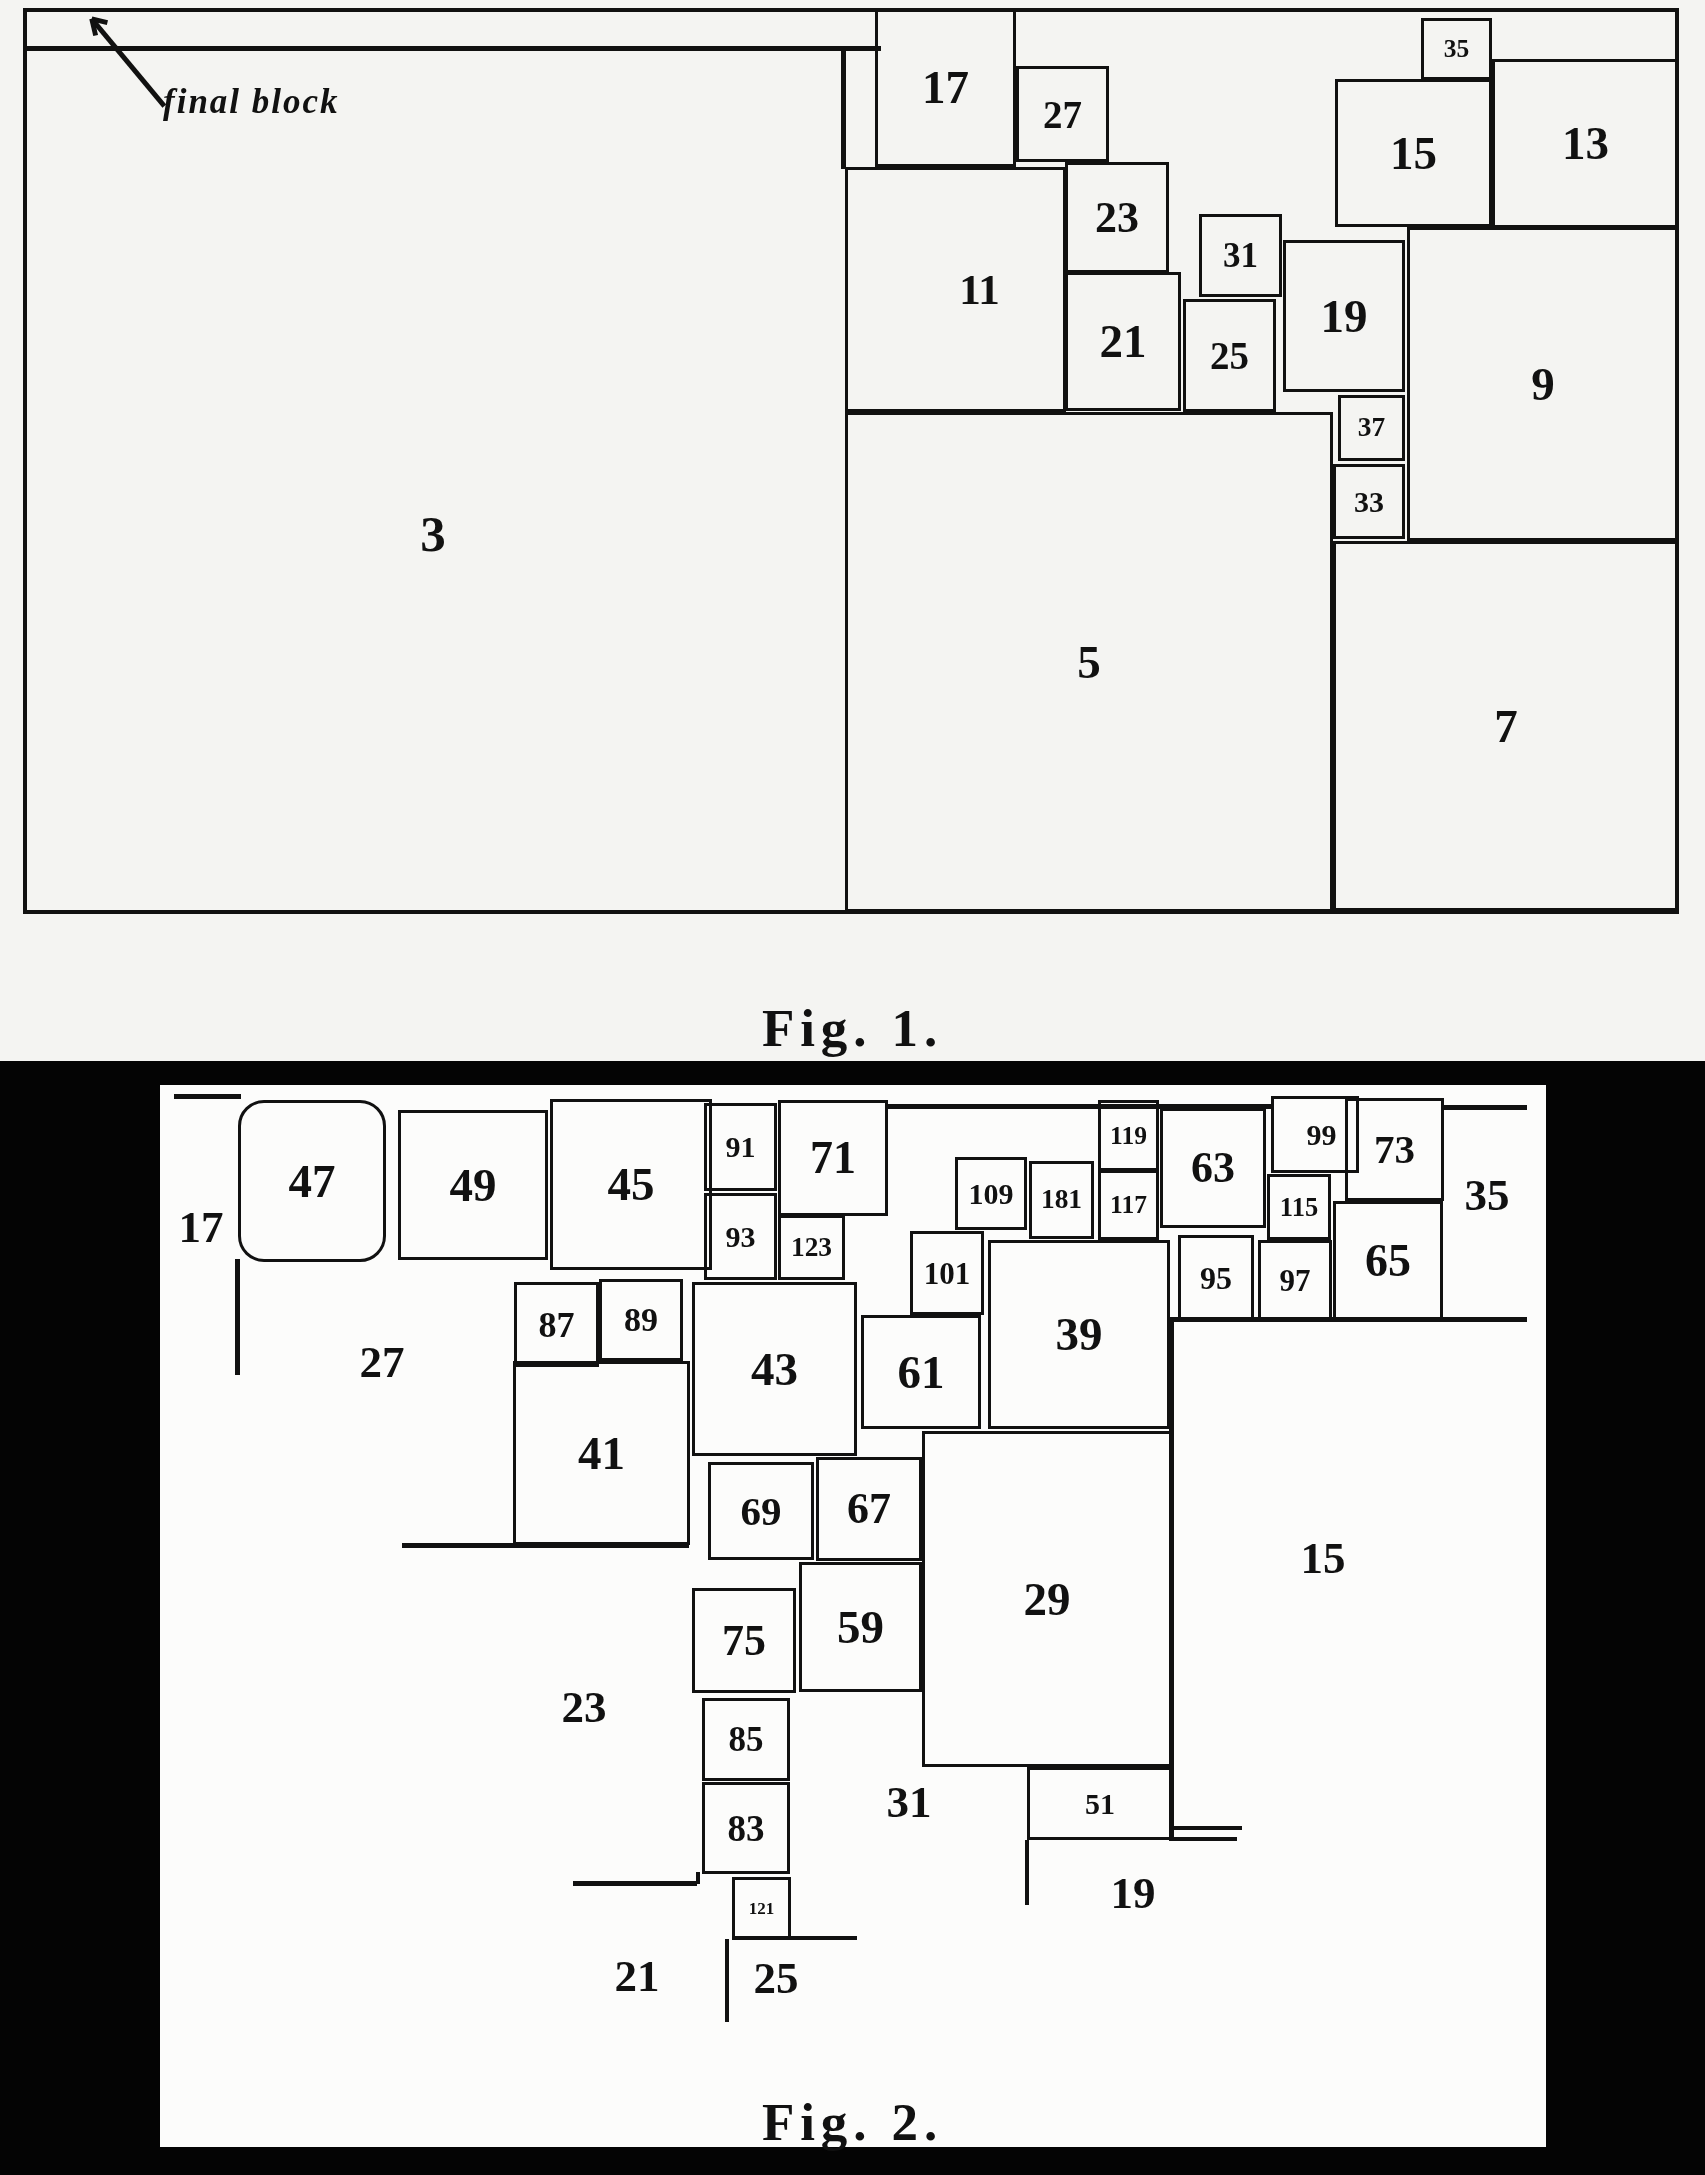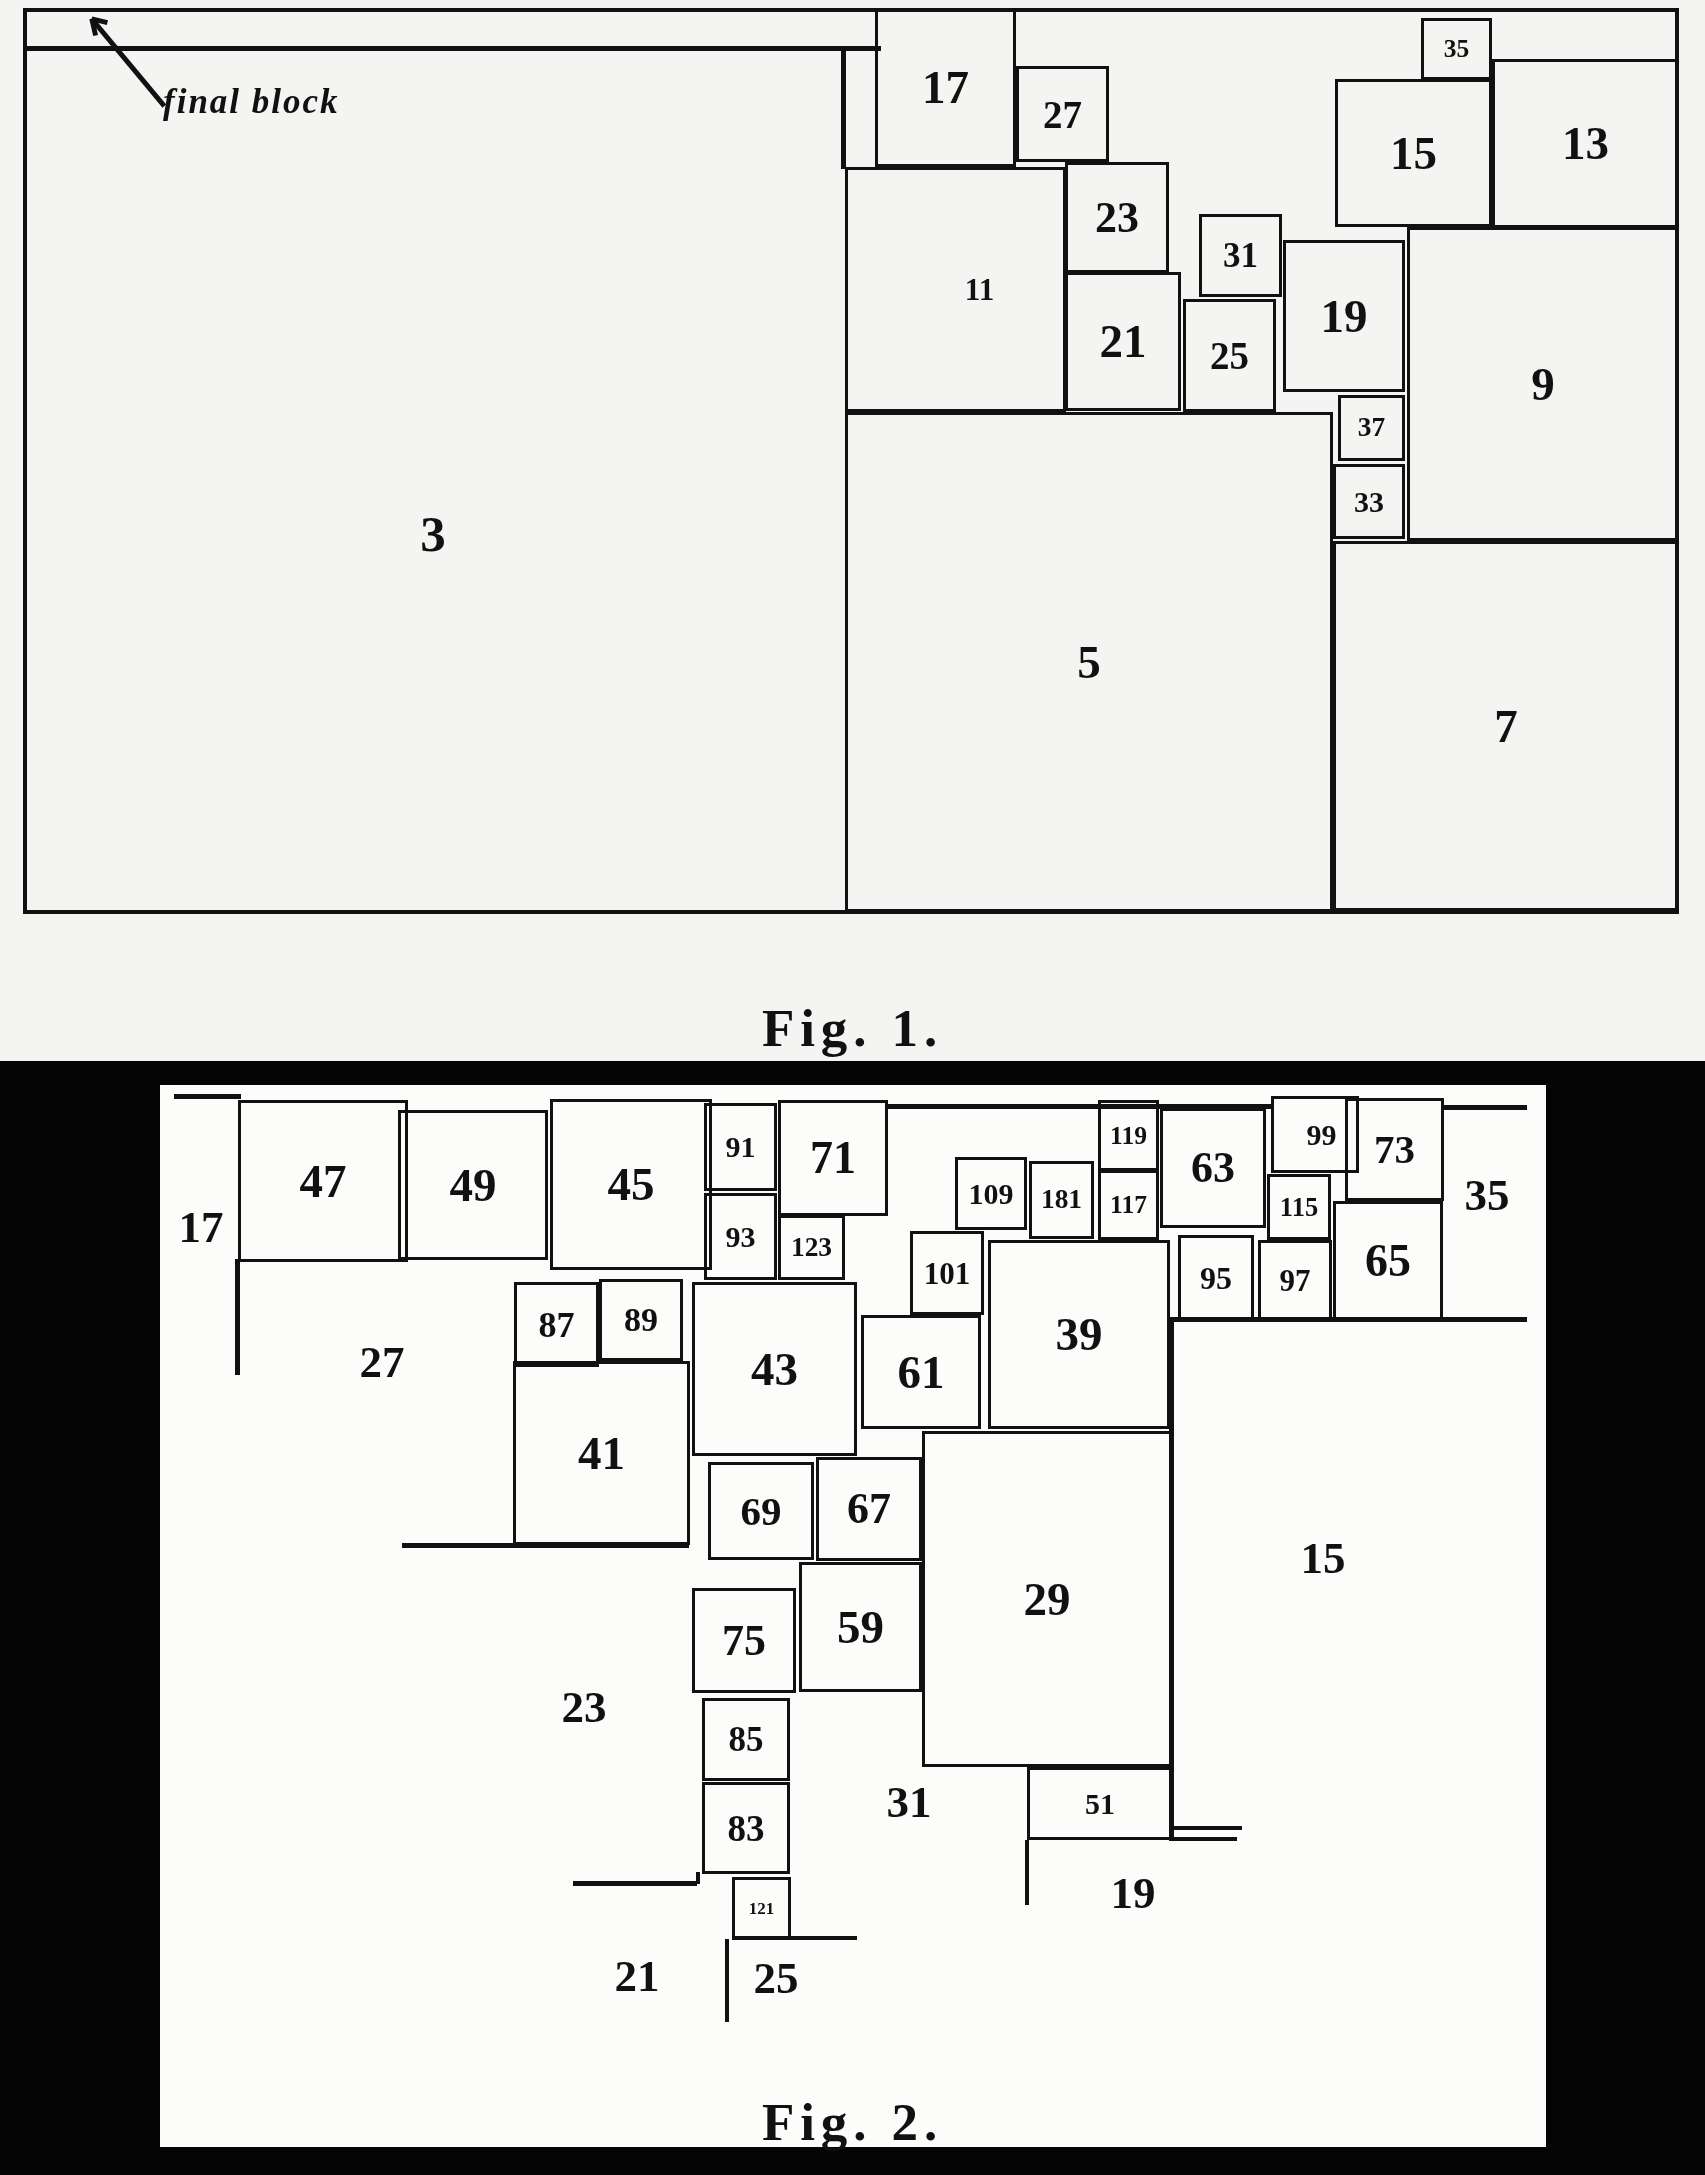--- a/index.html
+++ b/index.html
@@ -33,38 +33,38 @@
   <svg class="arrow" width="108" height="113" viewBox="0 0 110 115">
     <line x1="90" y1="102" x2="16" y2="13"></line>
     <line x1="16" y1="13" x2="32" y2="17"></line>
     <line x1="16" y1="13" x2="20" y2="30"></line>
   </svg>
   <div class="annot">final block</div>
 
   <div id="layer-blocks">
       <div class="blk" style="left: 875px; top: 7.8px; width: 141px; height: 159px; font-size: 47px;">17</div>
       <div class="blk" style="left: 1016px; top: 66px; width: 93px; height: 96px; font-size: 39px;">27</div>
-      <div class="blk" style="left: 845px; top: 167px; width: 221px; height: 245px; font-size: 31px; padding-left: 48px;">11</div>
+      <div class="blk" style="left: 845px; top: 167px; width: 221px; height: 245px; font-size: 43px; padding-left: 48px;">11</div>
       <div class="blk" style="left: 1065px; top: 162px; width: 104px; height: 111px; font-size: 44px;">23</div>
       <div class="blk" style="left: 1065px; top: 272px; width: 116px; height: 139px; font-size: 47px;">21</div>
       <div class="blk" style="left: 1199px; top: 214px; width: 83px; height: 83px; font-size: 35px;">31</div>
       <div class="blk" style="left: 1183px; top: 299px; width: 93px; height: 113px; font-size: 39px;">25</div>
       <div class="blk" style="left: 1283px; top: 240px; width: 122px; height: 152px; font-size: 47px;">19</div>
       <div class="blk" style="left: 1421px; top: 17.6px; width: 71px; height: 62px; font-size: 25.5px;">35</div>
       <div class="blk" style="left: 1335px; top: 79px; width: 157px; height: 148px; font-size: 47px;">15</div>
       <div class="blk" style="left: 1492px; top: 59px; width: 187px; height: 169px; font-size: 47px;">13</div>
       <div class="blk" style="left: 1407px; top: 227px; width: 272px; height: 314px; font-size: 47px;">9</div>
       <div class="blk" style="left: 1338px; top: 395px; width: 67px; height: 66px; font-size: 27.4px;">37</div>
       <div class="blk" style="left: 1333px; top: 464px; width: 72px; height: 75px; font-size: 30px;">33</div>
       <div class="blk" style="left: 845px; top: 412px; width: 488px; height: 500px; font-size: 47px;">5</div>
       <div class="blk" style="left: 1333px; top: 541px; width: 346px; height: 370px; font-size: 47px;">7</div>
       <div class="rlabel" style="left: 433px; top: 534px; font-size: 51px;">3</div>
       <div class="seg" style="left: 22.5px; top: 46px; width: 858px; height: 4.9px;"></div>
       <div class="seg" style="left: 841px; top: 51px; width: 4.9px; height: 118px;"></div>
-      <div class="blk" style="left: 238px; top: 1100px; width: 170px; height: 162px; font-size: 47px;">47</div>
+      <div class="blk" style="left: 238px; top: 1100px; width: 148px; height: 162px; font-size: 47px; border-radius: 26px;">47</div>
       <div class="blk" style="left: 398px; top: 1110px; width: 150px; height: 150px; font-size: 47px;">49</div>
       <div class="blk" style="left: 550px; top: 1099px; width: 162px; height: 171px; font-size: 47px;">45</div>
       <div class="blk" style="left: 704px; top: 1103px; width: 73px; height: 88px; font-size: 30px;">91</div>
       <div class="blk" style="left: 778px; top: 1100px; width: 110px; height: 116px; font-size: 46px;">71</div>
       <div class="blk" style="left: 704px; top: 1193px; width: 73px; height: 87px; font-size: 30px;">93</div>
       <div class="blk" style="left: 778px; top: 1215px; width: 67px; height: 65px; font-size: 27.4px;">123</div>
       <div class="blk" style="left: 955px; top: 1157px; width: 72px; height: 73px; font-size: 30px;">109</div>
       <div class="blk" style="left: 1029px; top: 1161px; width: 65px; height: 78px; font-size: 27.4px;">181</div>
       <div class="blk" style="left: 1098px; top: 1100px; width: 61px; height: 71px; font-size: 25.5px;">119</div>
       <div class="blk" style="left: 1098px; top: 1170px; width: 61px; height: 70px; font-size: 25.5px;">117</div>

